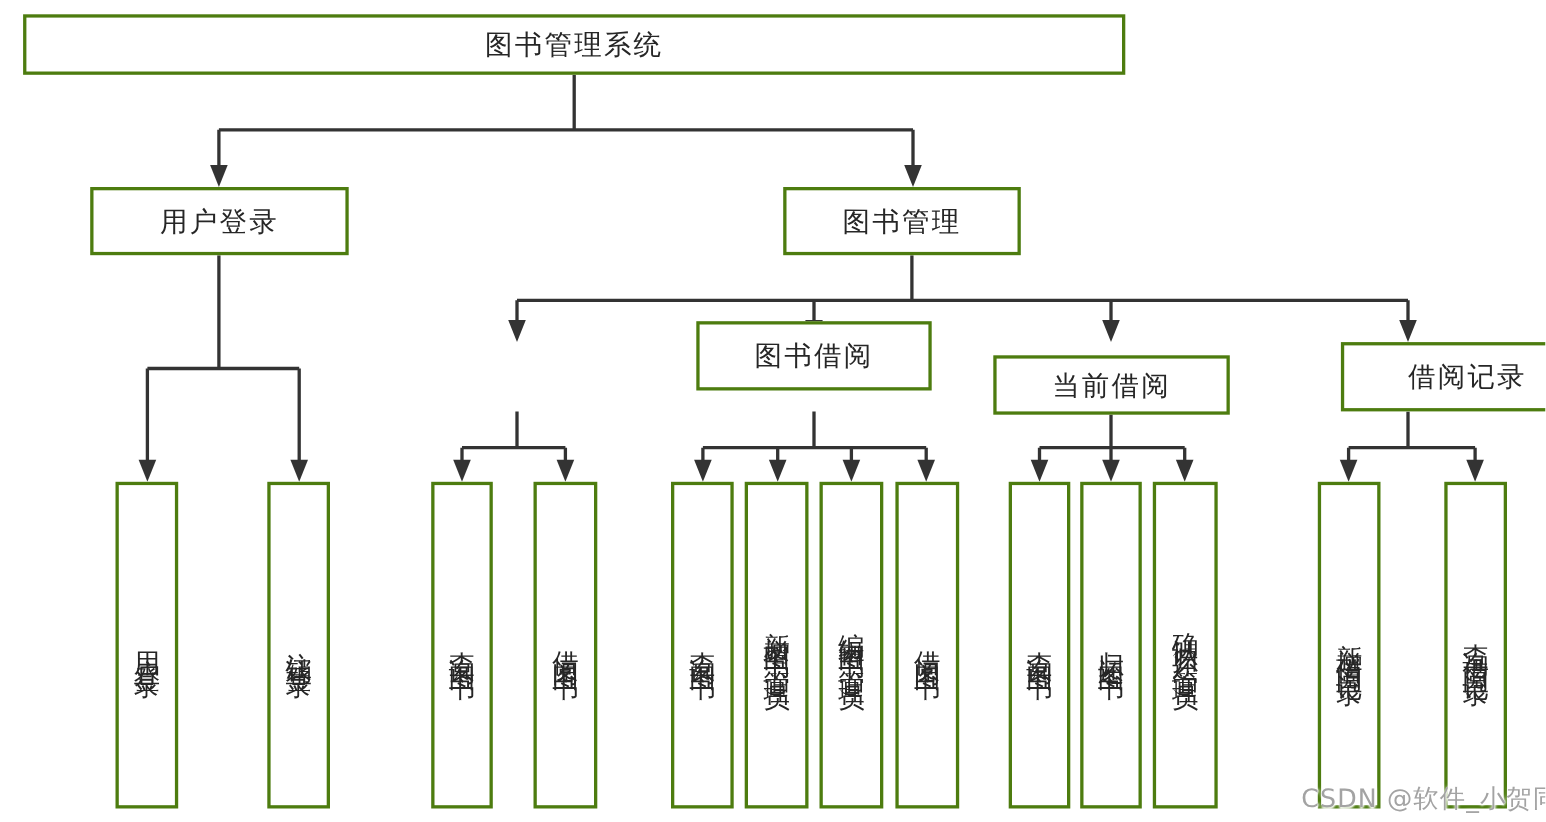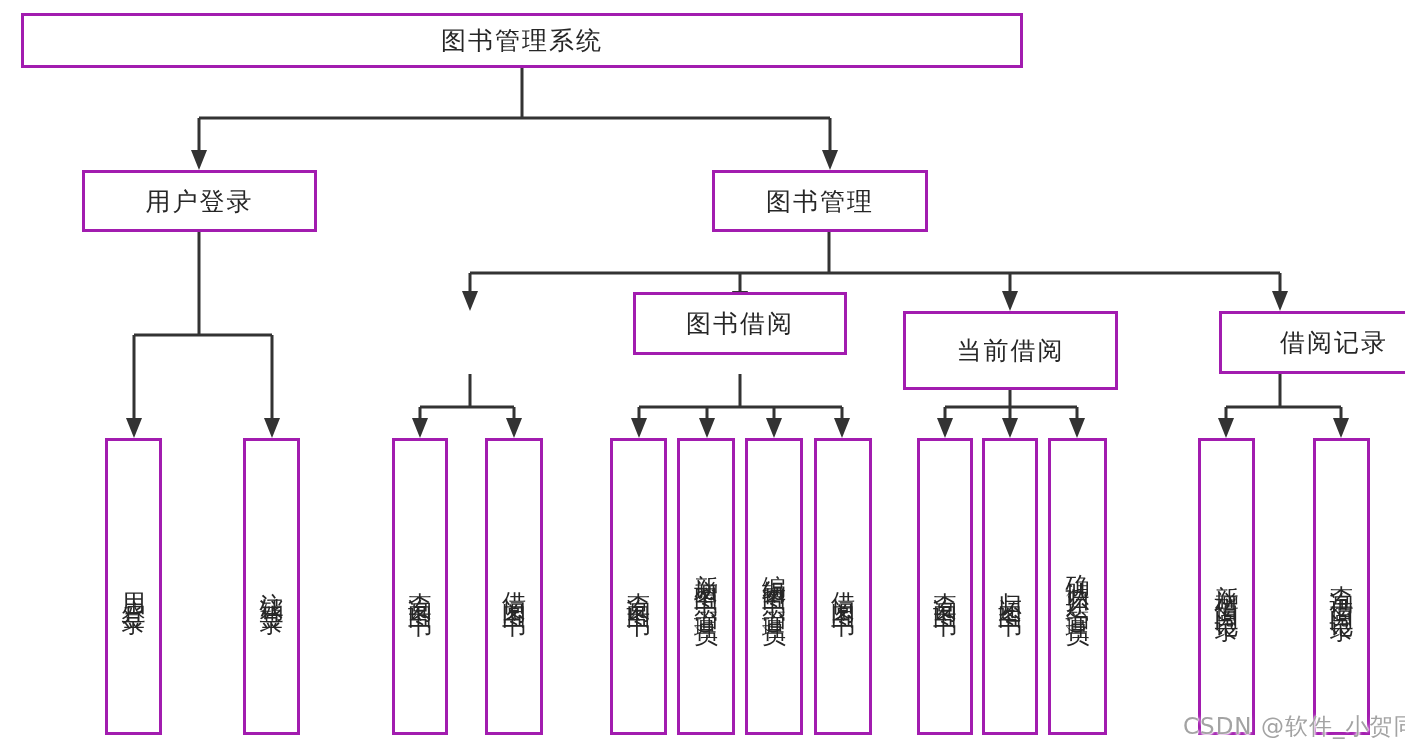--- a/index.html
+++ b/index.html
@@ -3,21 +3,21 @@
 <meta charset="utf-8">
 <style>
   html,body{margin:0;padding:0;background:#ffffff;}
   .canvas{
     position:relative;width:1405px;height:747px;background:#ffffff;
     font-family:"DejaVu Sans",sans-serif;overflow:hidden;
   }
   .connectors{position:absolute;left:0;top:0;z-index:1;}
   .node{
     position:absolute;box-sizing:border-box;background:#ffffff;
-    border:3px solid #a21caf;display:flex;align-items:center;justify-content:center;
+    border:3px solid #4d7c0f;display:flex;align-items:center;justify-content:center;
     color:#262626;z-index:2;text-align:left;
   }
   .h{font-size:25px;letter-spacing:2px;white-space:nowrap;}
   .v{
     writing-mode:vertical-rl;text-orientation:mixed;
     font-size:24px;letter-spacing:7px;line-height:1;
   }
   .wm{
     position:absolute;left:1183px;top:711px;z-index:3;white-space:nowrap;
     font-size:23px;color:#a3a3a3;letter-spacing:1px;
@@ -71,21 +71,21 @@
       <polygon points="1333,418 1349,418 1341,438"></polygon>
     </g>
   </svg>
 
   <div class="node h" style="left:21px;top:13px;width:1002px;height:55px;">图书管理系统</div>
 
   <div class="node h" style="left:82px;top:170px;width:235px;height:62px;">用户登录</div>
   <div class="node h" style="left:712px;top:170px;width:216px;height:62px;">图书管理</div>
 
   <div class="node h" style="left:633px;top:292px;width:214px;height:63px;">图书借阅</div>
-  <div class="node h" style="left:903px;top:311px;width:215px;height:79px;">当前借阅</div>
+  <div class="node h" style="left:903px;top:323px;width:215px;height:54px;">当前借阅</div>
   <div class="node h" style="left:1173px;top:311px;width:230px;height:63px;margin-left:46px;">借阅记录</div>
 
   <div class="node v" style="left:105px;top:438px;width:57px;height:297px;">用户登录</div>
   <div class="node v" style="left:243px;top:438px;width:57px;height:297px;">注销登录</div>
 
   <div class="node v" style="left:392px;top:438px;width:56px;height:297px;">查询图书</div>
   <div class="node v" style="left:485px;top:438px;width:58px;height:297px;">借阅图书</div>
 
   <div class="node v" style="left:610px;top:438px;width:57px;height:297px;">查询图书</div>
   <div class="node v" style="left:677px;top:438px;width:58px;height:297px;">新增图书（管理员）</div>

